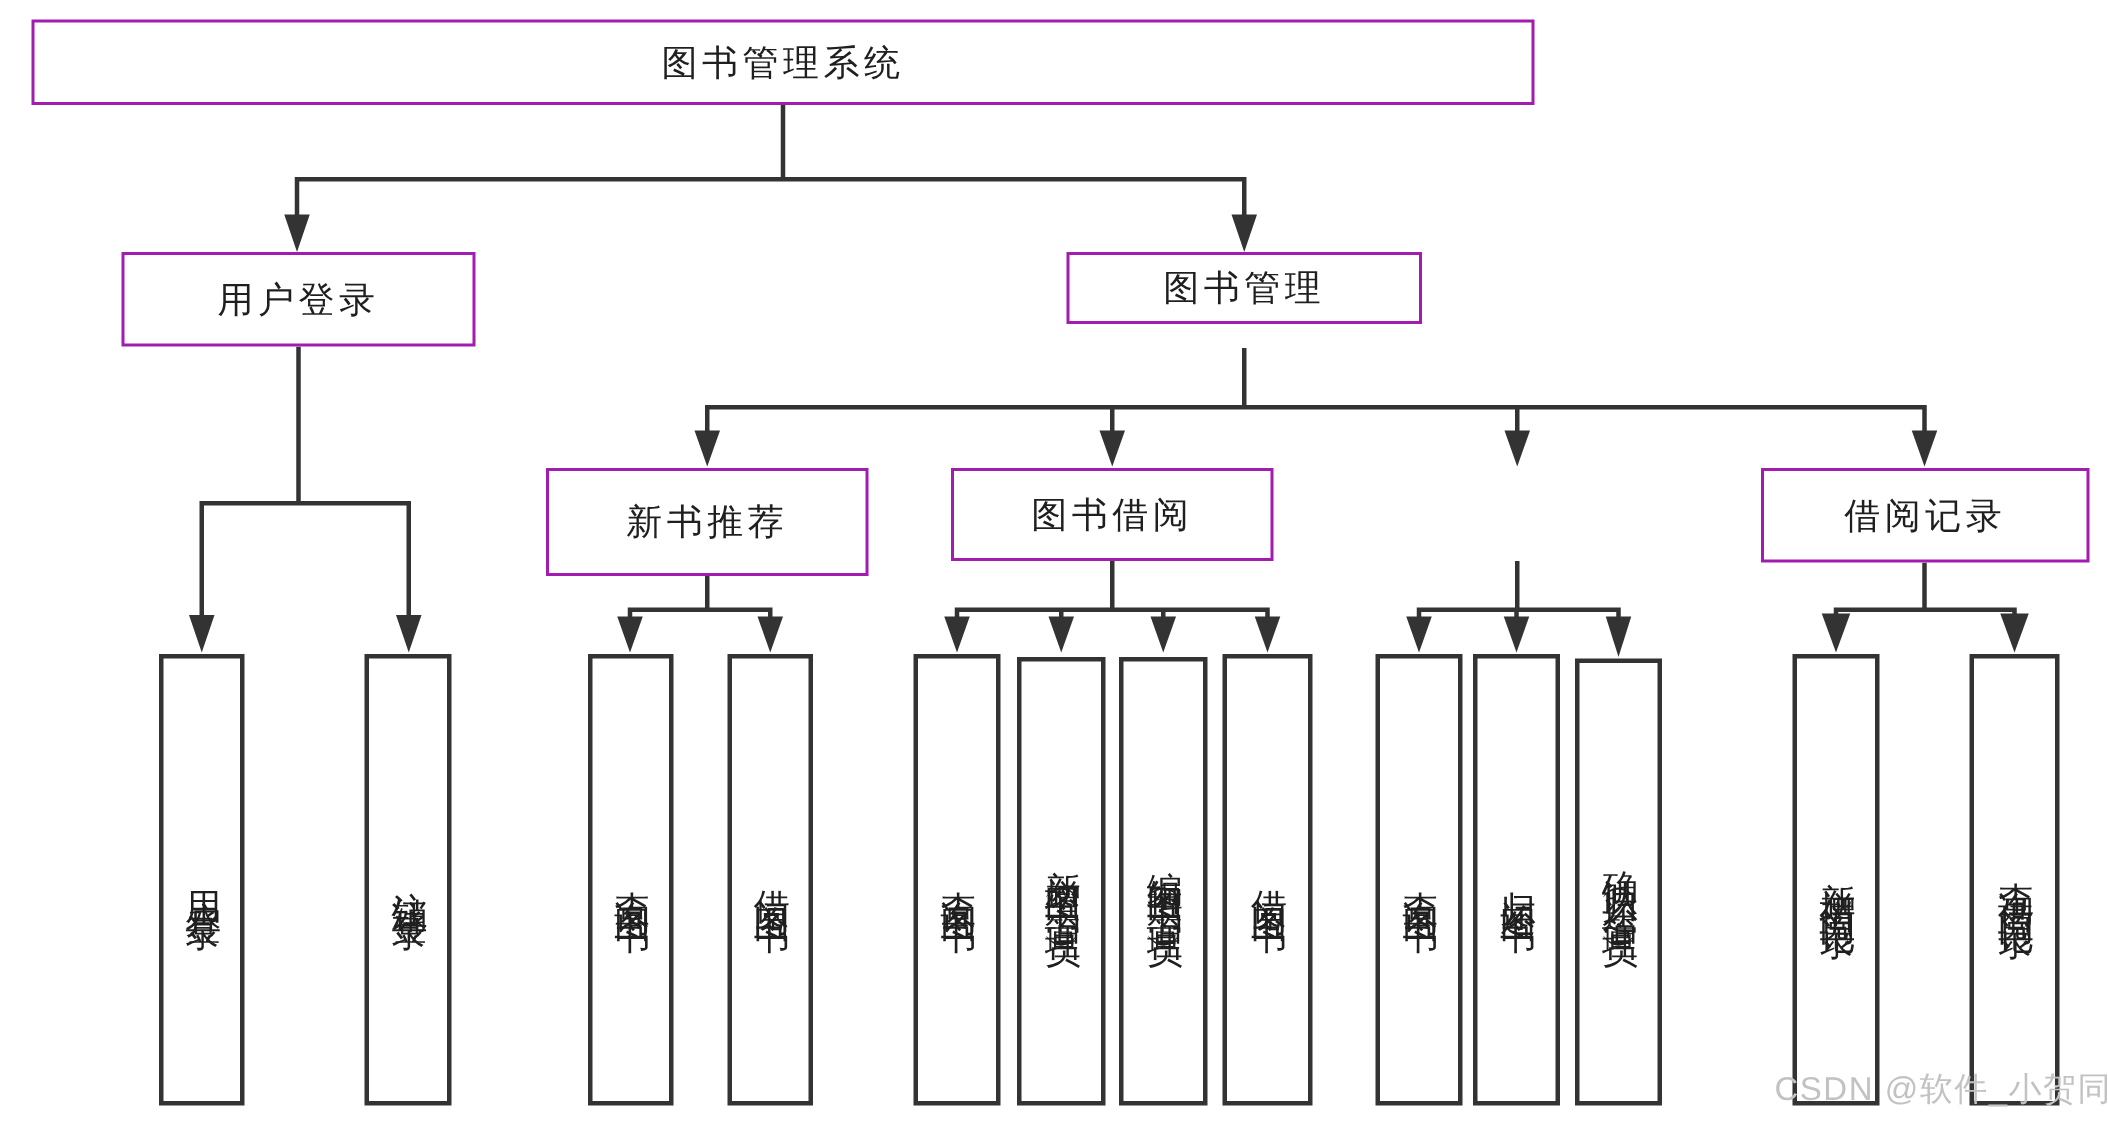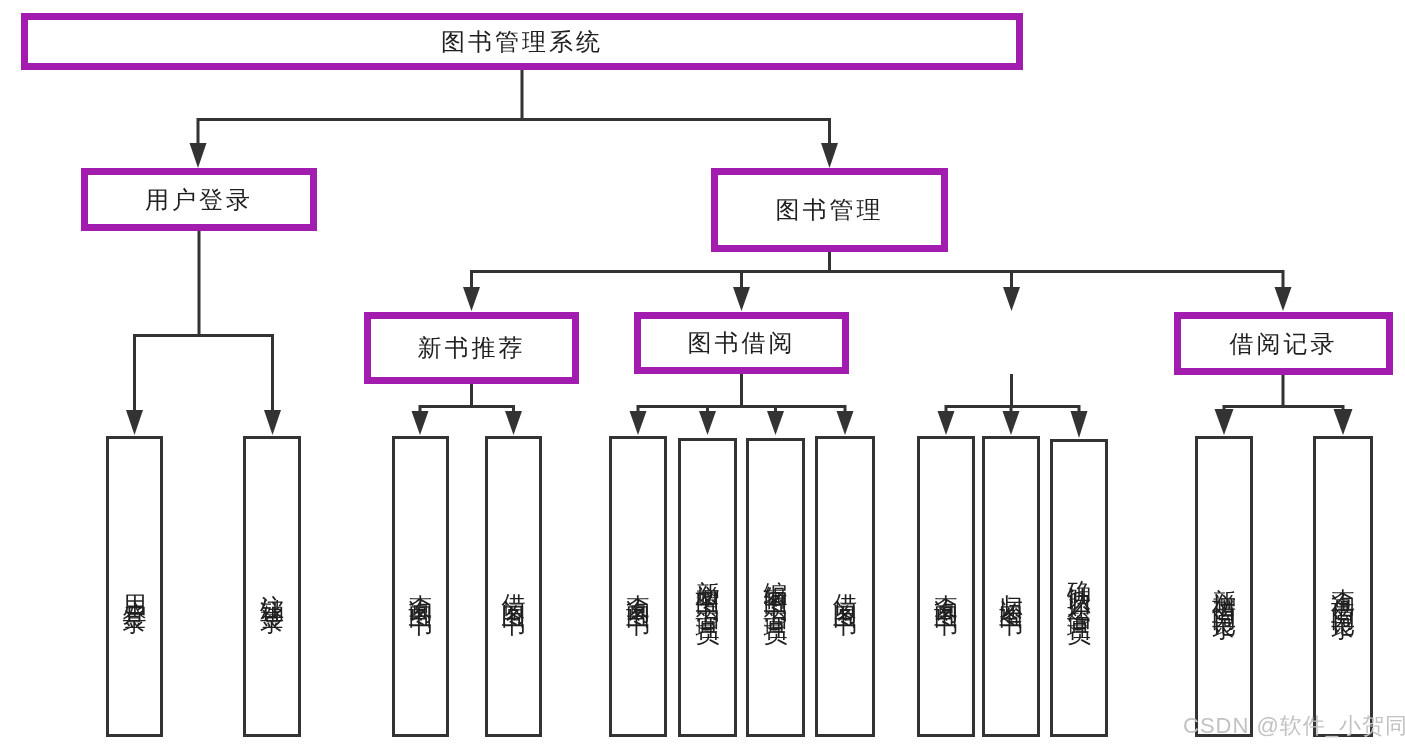--- a/index.html
+++ b/index.html
@@ -16,21 +16,21 @@
     overflow: hidden;
   }
   .connectors {
     position: absolute;
     left: 0; top: 0;
     z-index: 0;
   }
   .node {
     position: absolute;
     box-sizing: border-box;
-    border: 7px solid #a21caf;
+    border: 2px solid #a21caf;
     background: #ffffff;
     display: flex;
     align-items: center;
     justify-content: center;
     font-size: 24px;
     letter-spacing: 3px;
     color: #1f1f1f;
     z-index: 1;
     white-space: nowrap;
   }
@@ -113,21 +113,21 @@
     <g stroke="#333333" stroke-width="3" fill="none">
       <path d="M1283 375 L1283 406.5 M1222.5 406.5 L1344.5 406.5 M1224 406.5 L1224 412 M1343 406.5 L1343 412"></path>
     </g>
     <polygon points="1214.5,409 1233.5,409 1224,435" fill="#333333"></polygon>
     <polygon points="1333.5,409 1352.5,409 1343,435" fill="#333333"></polygon>
   </svg>
 
   <div class="node" style="left:21px; top:13px; width:1002px; height:57px;">图书管理系统</div>
 
   <div class="node" style="left:81px; top:168px; width:236px; height:63px;">用户登录</div>
-  <div class="node" style="left:711px; top:168px; width:237px; height:84px;">图书管理</div>
+  <div class="node" style="left:711px; top:168px; width:237px; height:48px;">图书管理</div>
 
   <div class="node" style="left:364px; top:312px; width:215px; height:72px;">新书推荐</div>
   <div class="node" style="left:634px; top:312px; width:215px; height:62px;">图书借阅</div>
   <div class="node" style="left:1174px; top:312px; width:219px; height:63px;">借阅记录</div>
 
   <div class="leaf" style="left:106px; top:436px; width:57px; height:301px;">
     <span>用户登录</span>
   </div>
   <div class="leaf" style="left:243px; top:436px; width:58px; height:301px;">
     <span>注销登录</span>

